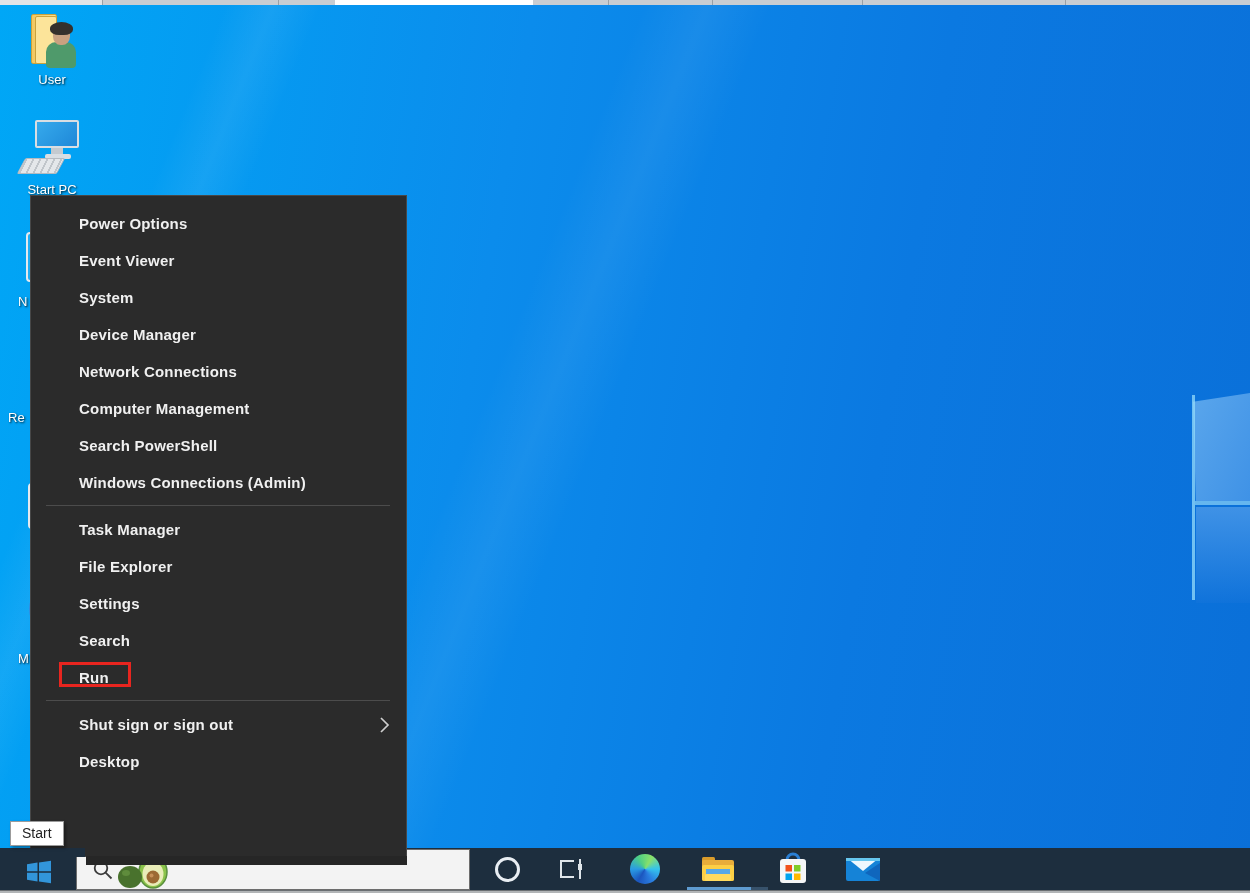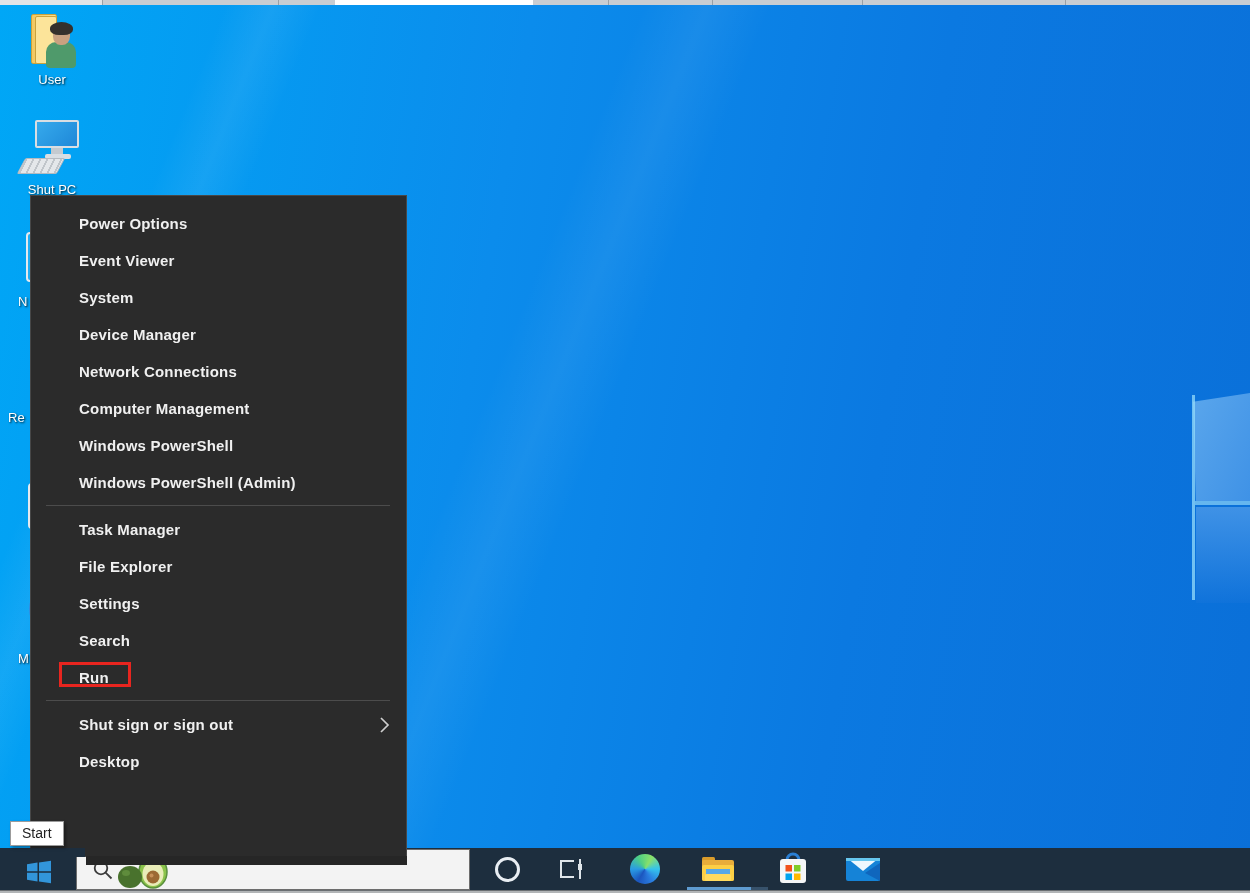--- a/index.html
+++ b/index.html
@@ -131,21 +131,21 @@
     <div class="art">
       <div class="pc-art">
         <div class="mon">
             <div class="mon-scr"></div>
           </div>
         <div class="mon-stand"></div>
           <div class="mon-base"></div>
           <div class="kbd"></div>
       </div>
     </div>
-    <div class="lbl">Shut PC</div>
+    <div class="lbl">Start PC</div>
   </div>
 
   <div class="dicon" style="left:7px; top:232px;">
     <div class="art">
         <div class="frame-art" style="margin-left:9px;"></div>
       </div>
     <div class="lbl lbl-left" style="padding-left:11px; margin-top:12px;">N</div>
   </div>
 
   <div class="dicon" style="left:7px; top:346px;">
@@ -276,24 +276,24 @@
     <div class="mi">
         <span>Device Manager</span>
       </div>
     <div class="mi">
         <span>Network Connections</span>
       </div>
     <div class="mi">
         <span>Computer Management</span>
       </div>
     <div class="mi">
-        <span>Windows PowerShell</span>
-      </div>
-    <div class="mi">
-        <span>Windows PowerShell (Admin)</span>
+        <span>Search PowerShell</span>
+      </div>
+    <div class="mi">
+        <span>Windows Connections (Admin)</span>
       </div>
     <div class="msep"></div>
     <div class="mi">
         <span>Task Manager</span>
       </div>
     <div class="mi">
         <span>File Explorer</span>
       </div>
     <div class="mi">
         <span>Settings</span>

